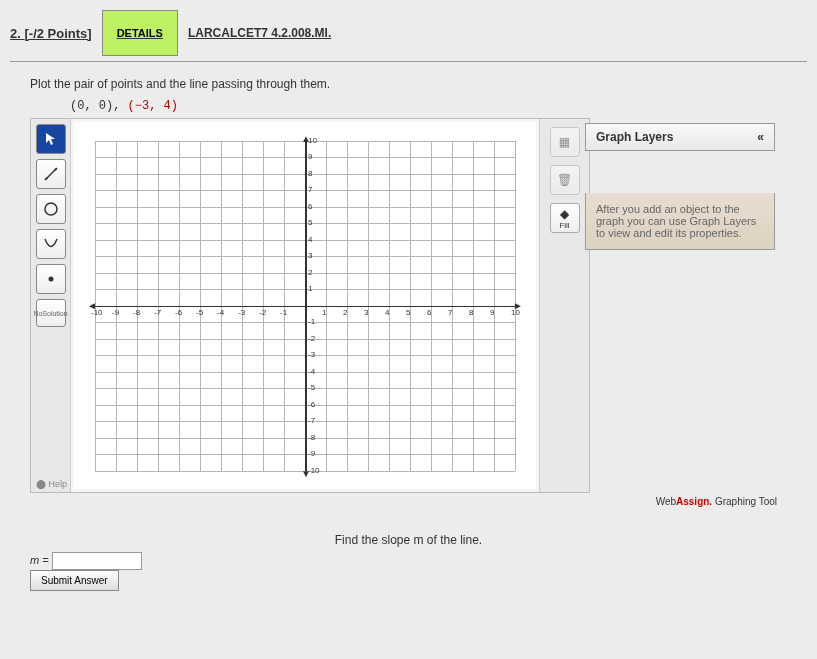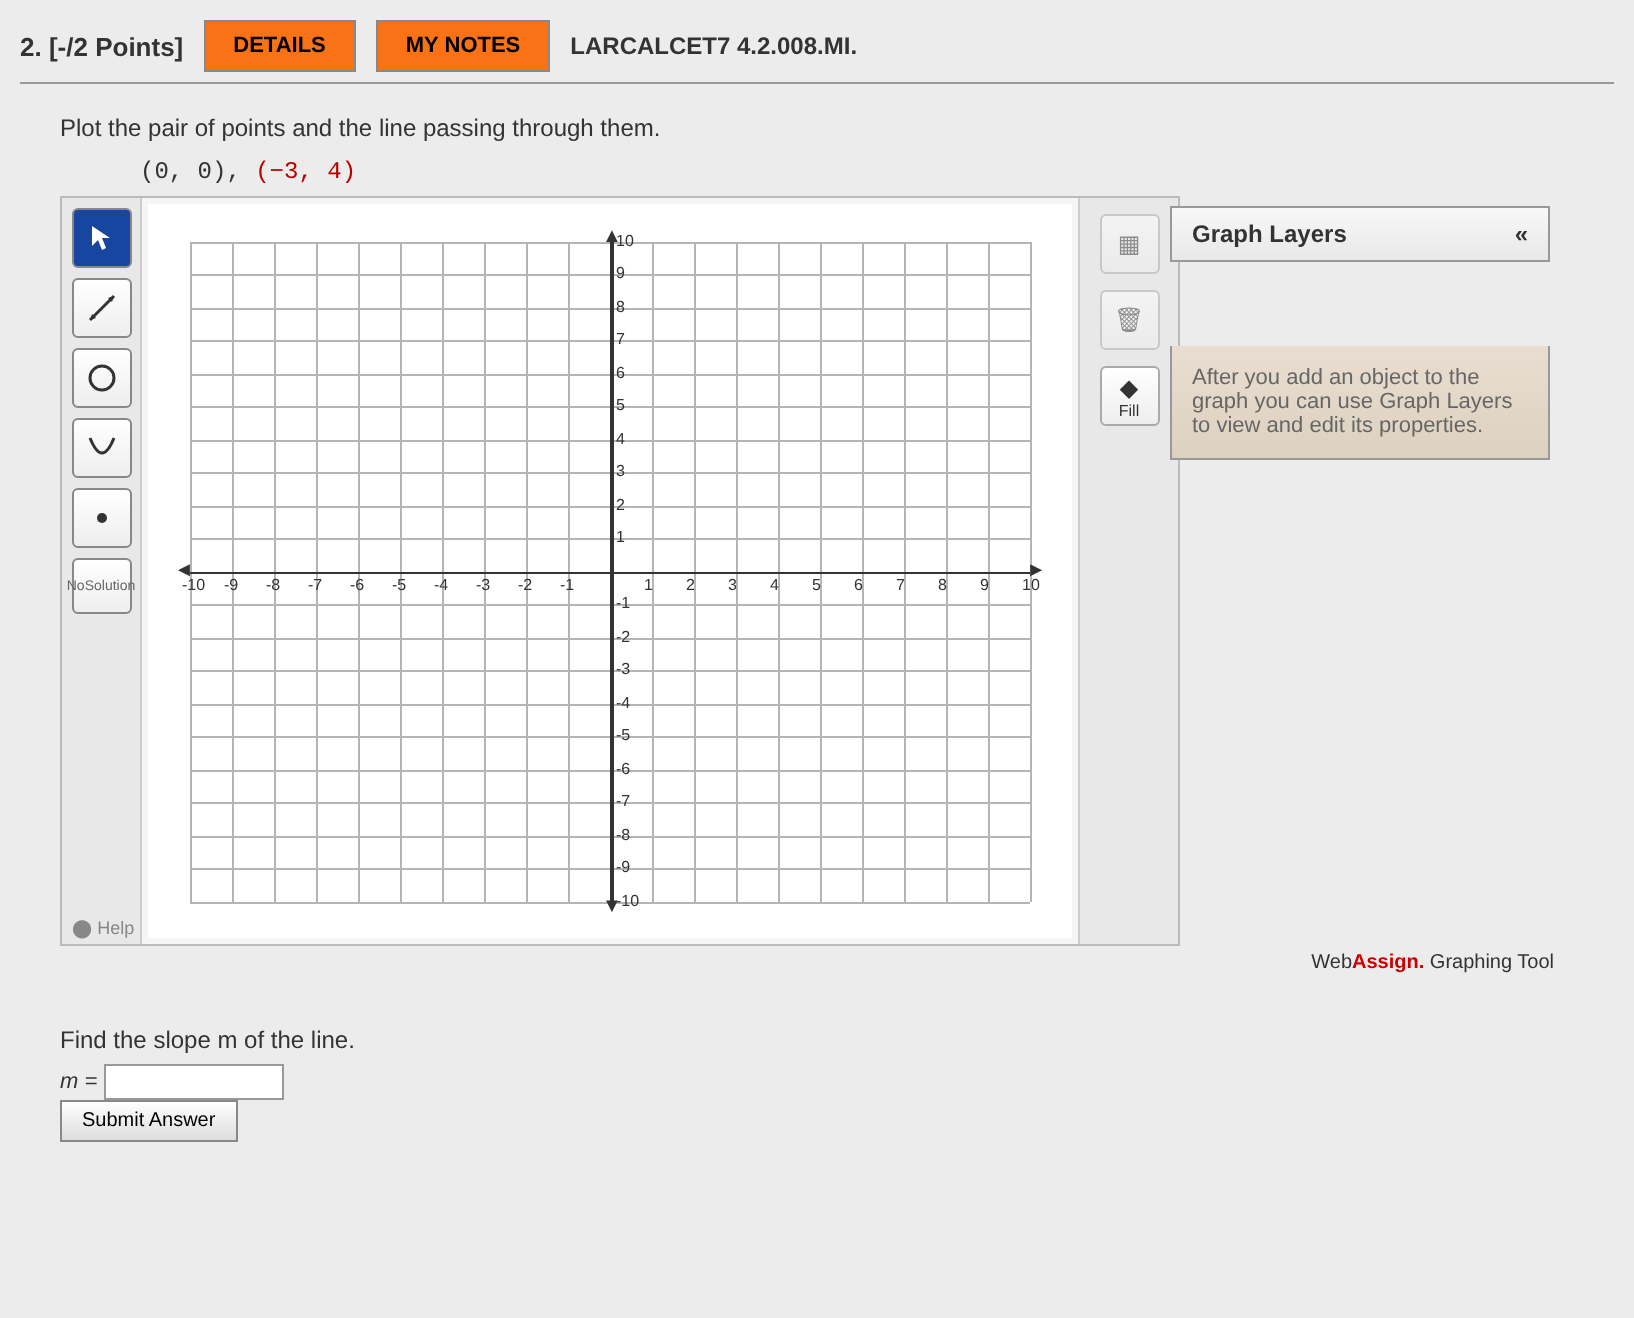--- a/index.html
+++ b/index.html
@@ -1,20 +1,20 @@
 <!DOCTYPE html>
 <html><head>
   <meta charset="utf-8">
   <style>
     * { margin: 0; padding: 0; box-sizing: border-box; }
     body { font-family: Arial, sans-serif; background: #e8e8e8; font-size: 12px; color: #333; }
     .container { width: 817px; height: 659px; background: #ececec; padding: 5px 10px; }
-    .header { display: flex; align-items: center; gap: 10px; padding: 5px 0; border-bottom: 1px solid #999; }
+    .header { display: flex; align-items: center; gap: 10px; padding: 5px 0; border-bottom: 1px solid #999; text-decoration: underline; }
     .qnum { font-weight: bold; font-size: 13px; }
-    .hdr-btn { background: #f97316; border: 1px solid #888; padding: 6px 14px; font-size: 11px; font-weight: bold; cursor: pointer; }
+    .hdr-btn { background: #bef264; border: 1px solid #888; padding: 16px 14px; font-size: 11px; font-weight: bold; cursor: pointer; }
     .refcode { font-size: 12px; font-weight: bold; color: #333; }
     .content { padding: 15px 20px; }
     .instruction { font-size: 12px; margin-bottom: 8px; }
     .points { margin-left: 40px; font-size: 12px; margin-bottom: 5px; font-family: Liberation Mono, monospace; }
     .points .p2 { color: #b00; }
     .tool-wrap { display: flex; gap: 0; position: relative; }
     .canvas-box { background: #f5f5f5; border: 1px solid #bbb; width: 560px; height: 375px; position: relative; display: flex; }
     .toolbar { width: 40px; background: #e8e8e8; display: flex; flex-direction: column; align-items: center; padding-top: 5px; gap: 5px; border-right: 1px solid #ccc; }
     .tool { width: 30px; height: 30px; background: linear-gradient(#fff,#eee); border: 1px solid #888; border-radius: 3px; display: flex; align-items: center; justify-content: center; font-size: 14px; cursor: pointer; }
     .tool.sel { background: #1646a0; color: #fff; }
@@ -33,38 +33,37 @@
     .right-tools { width: 50px; background: #e8e8e8; border-left: 1px solid #ccc; display: flex; flex-direction: column; align-items: center; padding-top: 8px; gap: 8px; }
     .rtool { width: 30px; height: 30px; background: linear-gradient(#fff,#eee); border: 1px solid #aaa; border-radius: 3px; display: flex; flex-direction: column; align-items: center; justify-content: center; font-size: 8px; cursor: pointer; }
     .rtool-ico { font-size: 12px; }
     .credit { position: absolute; right: 10px; bottom: -14px; font-size: 10px; }
     .credit .wa1 { color: #333; font-weight: normal; }
     .credit .wa2 { color: #c00; font-weight: bold; }
     .layers-panel { position: absolute; left: 555px; top: 5px; width: 190px; }
     .layers-title { background: linear-gradient(#f8f8f8,#e8e8e8); border: 1px solid #999; padding: 6px 10px; font-weight: bold; font-size: 12px; display: flex; justify-content: space-between; align-items: center; }
     .layers-body { background: linear-gradient(#e8ddd0,#ddd2c0); border: 1px solid #999; border-top: none; padding: 10px; font-size: 11px; color: #666; margin-top: 42px; }
     .bottom-area { margin-top: 40px; }
-    .slope-prompt { font-size: 12px; margin-bottom: 5px; }
+    .slope-prompt { font-size: 12px; margin-bottom: 5px; text-align: center; }
     .meq { font-size: 11px; font-style: italic; }
     .minput { width: 90px; height: 18px; border: 1px solid #999; background: #fff; vertical-align: middle; }
     .need-help { margin-top: 12px; margin-bottom: 15px; }
     .need-help-label { color: #c00; font-weight: bold; font-size: 12px; margin-right: 8px; }
     .help-btn { background: linear-gradient(#fecb5e,#f8a400); border: 1px solid #555; padding: 3px 14px; font-size: 10px; cursor: pointer; margin-right: 4px; }
     .submit-btn { background: linear-gradient(#fff,#ddd); border: 1px solid #888; padding: 4px 10px; font-size: 10px; cursor: pointer; }
   </style>
 </head>
 <body>
 
 <div class="container">
   <div class="header">
     <span class="qnum">
       <span>2.</span> <span>[-/2 Points]</span>
     </span>
     <button class="hdr-btn">DETAILS</button>
-    <button class="hdr-btn">MY NOTES</button>
     <span class="refcode">LARCALCET7 4.2.008.MI.</span>
   </div>
 
   <div class="content">
     <div class="instruction">Plot the pair of points and the line passing through them.</div>
     <div class="points">
       <span>(0, 0), </span><span class="p2">(−3, 4)</span>
     </div>
 
     <div class="tool-wrap">

